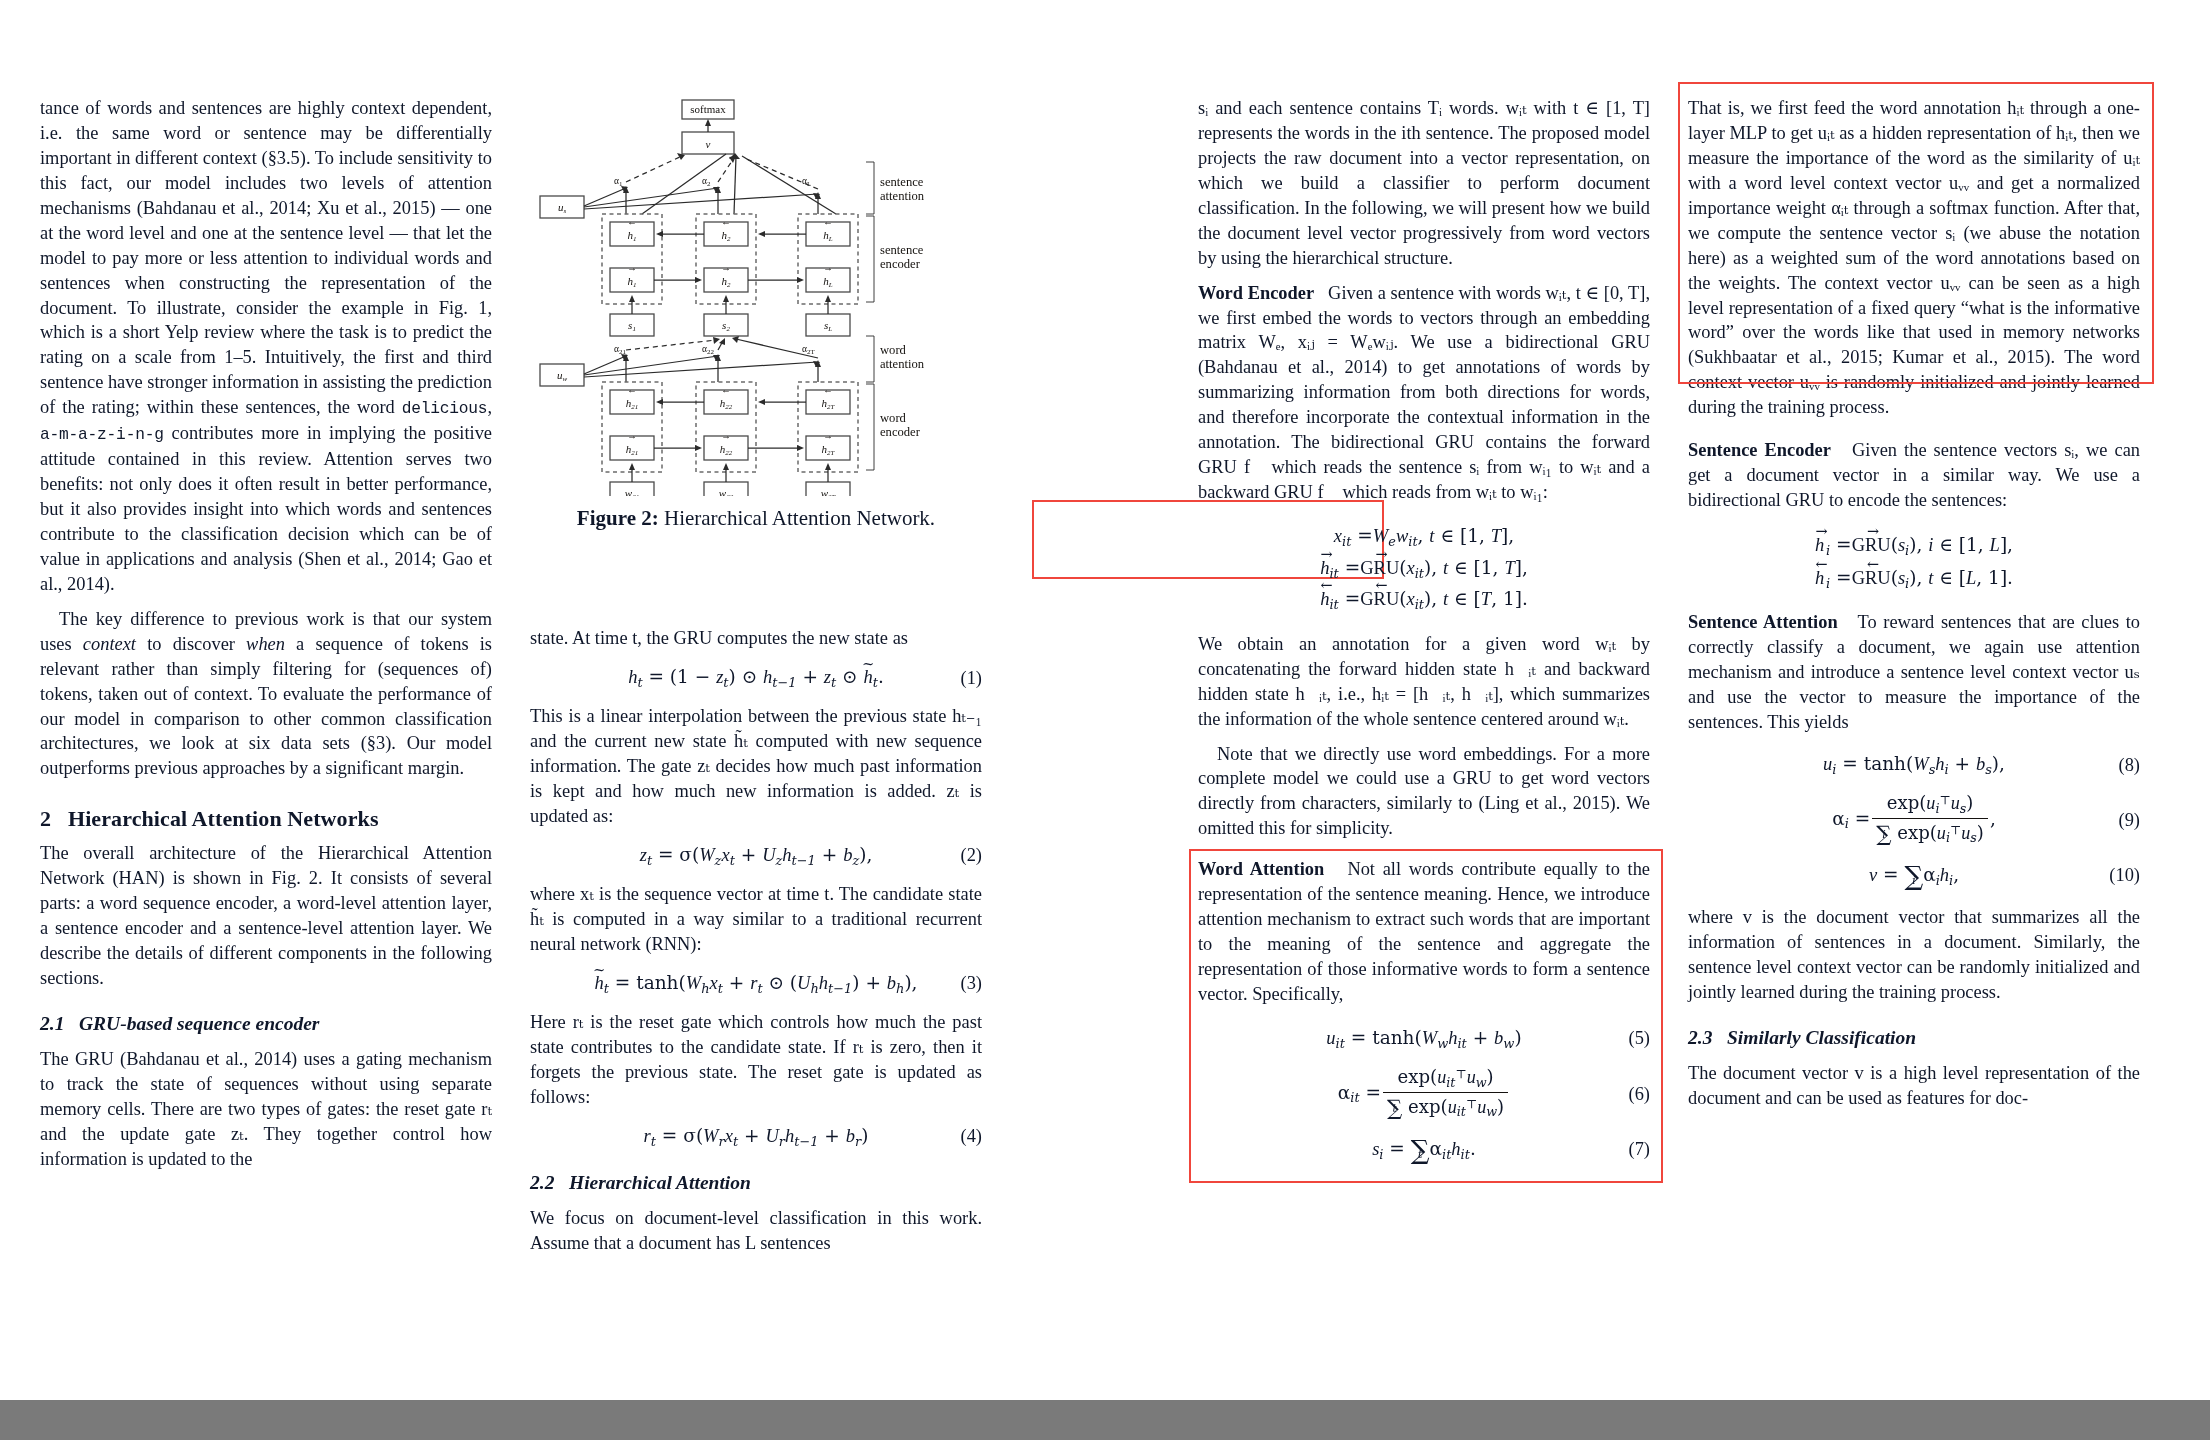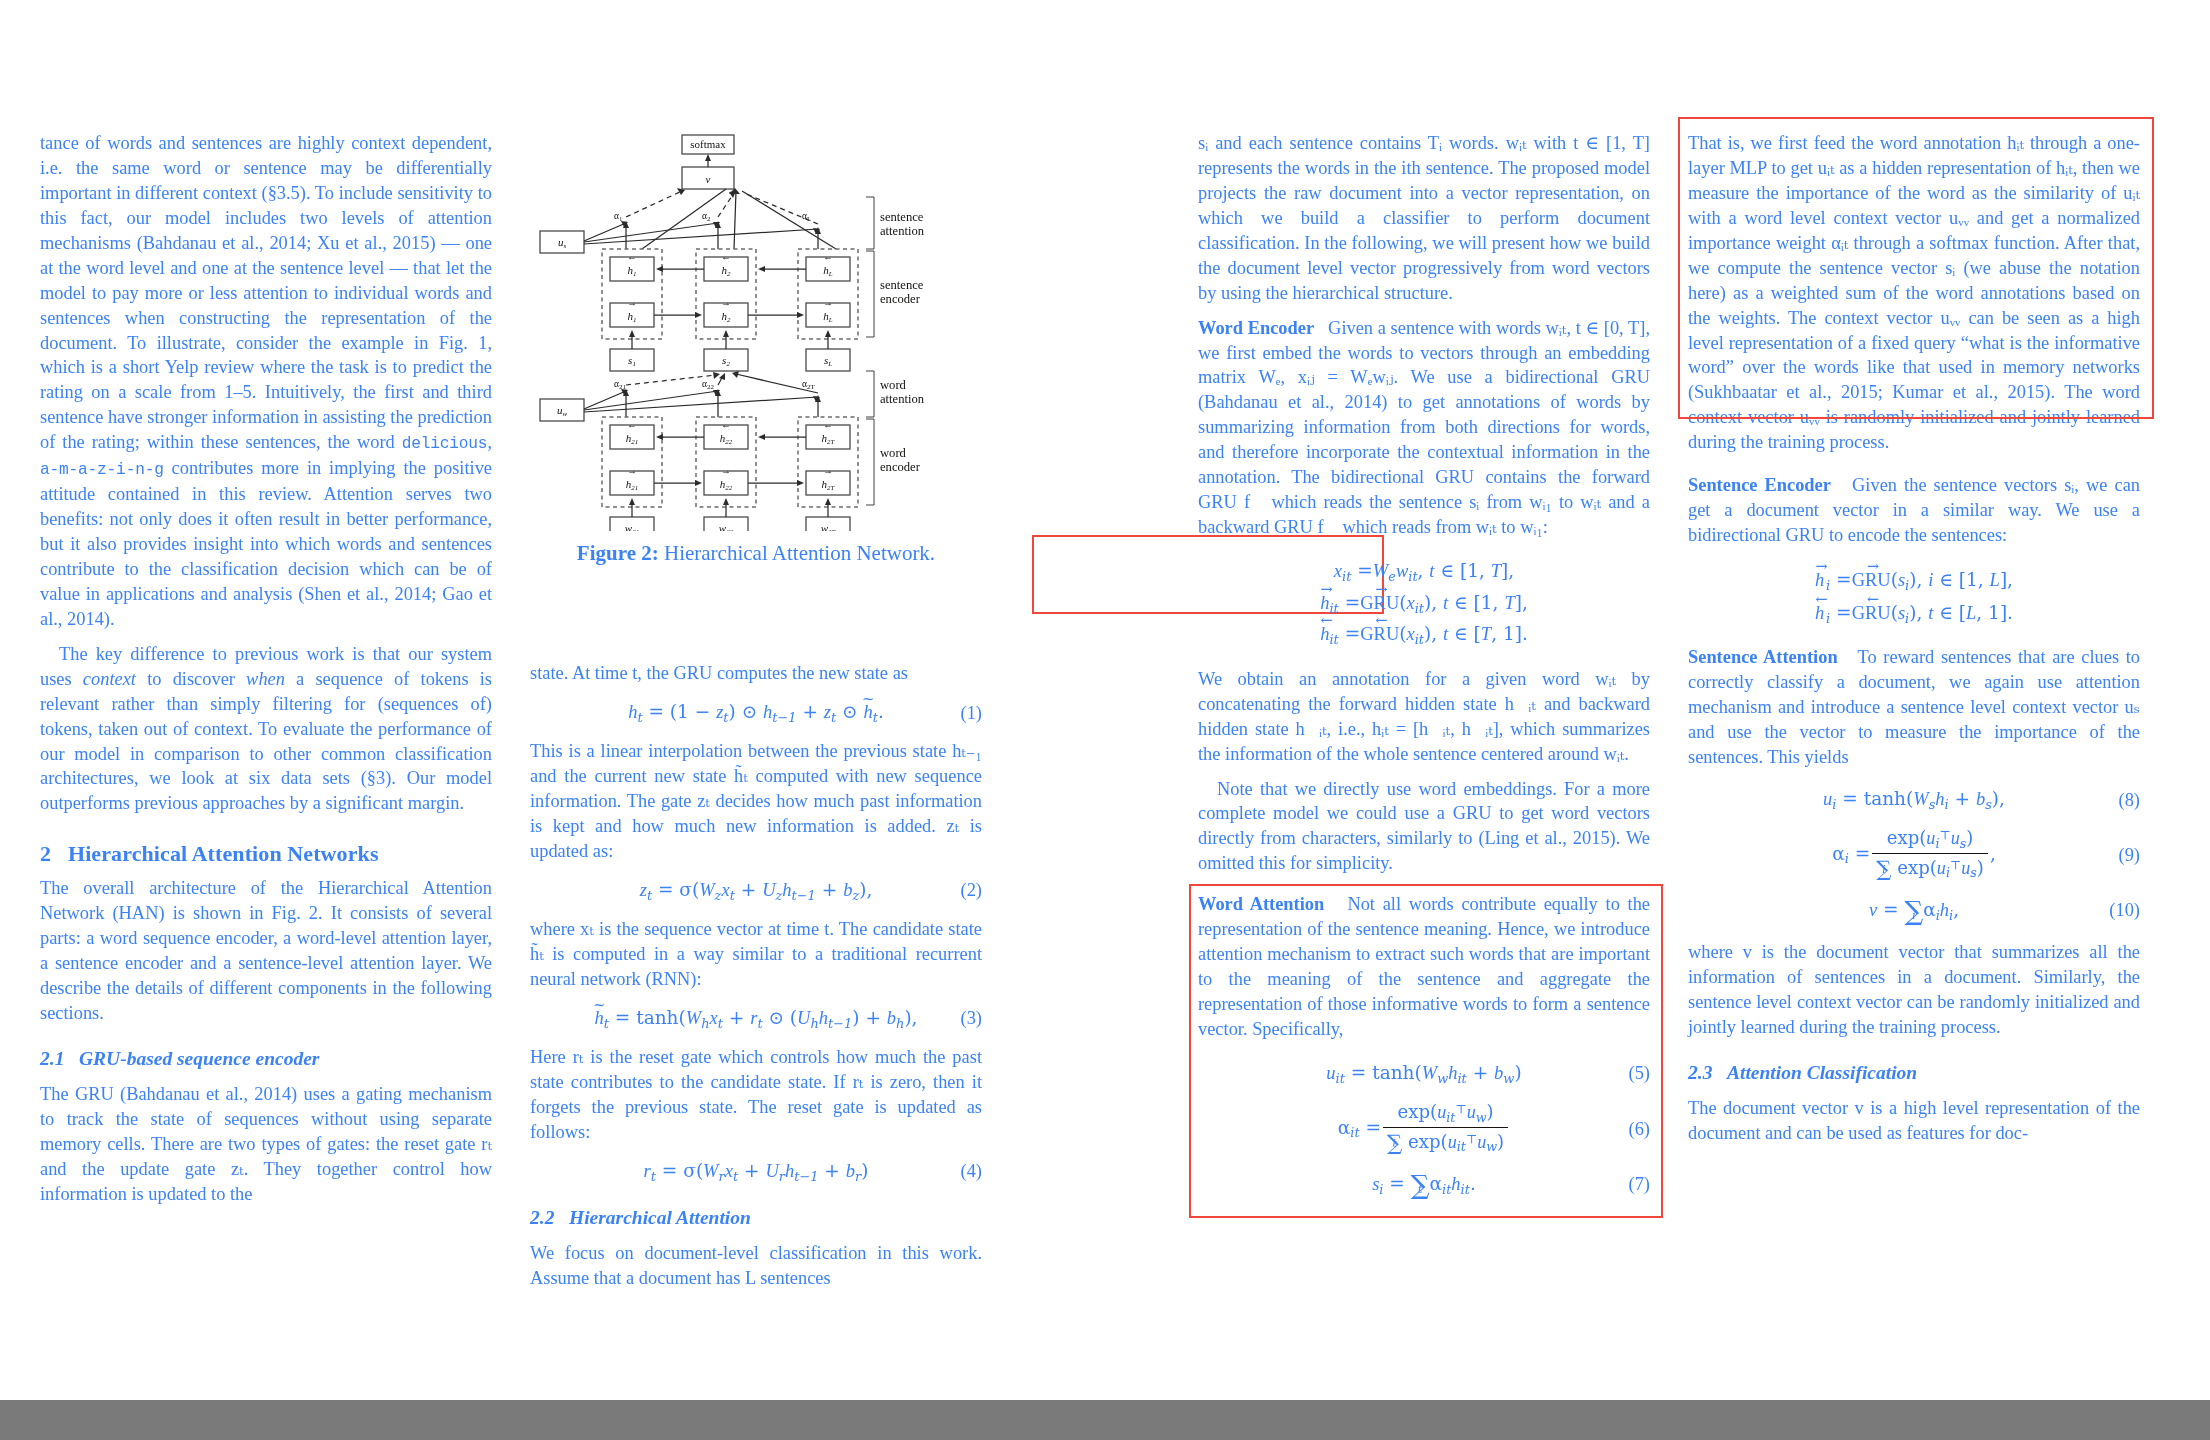--- a/index.html
+++ b/index.html
@@ -28,23 +28,22 @@
     height: 1260px;
     display: flex;
     gap: 0px;
   }
   .col {
     width: 452px;
     position: relative;
     font-size: 18.4px;
     line-height: 1.355;
     text-align: justify;
-    color: #3b82f6;
+    color: #0f172a;
     hyphens: manual;
-    margin-top: 35px;
   }
   .col.c1 { margin-right: 38px; }
   .col.c2 { width: 452px; margin-right: 216px; }
   .col.c3 { width: 452px; margin-right: 38px; }
   .col.c4 { width: 452px; }
 
   p { margin: 0 0 0 0; text-indent: 0; }
   p.ind { text-indent: 19px; }
   p.sp { margin-top: 10px; }
 
@@ -484,18 +483,18 @@
         <span class="num">(9)</span>
       </div>
 
       <div class="eq" style="margin-top:10px">
         <span class="eqbody"><span class="mi">v</span> = <span class="bigsum">∑<span class="lim">i</span></span>α<span class="sub">i</span><span class="mi">h</span><span class="sub">i</span>,</span>
         <span class="num">(10)</span>
       </div>
 
       <p style="margin-top:16px">where v is the document vector that summarizes all the information of sentences in a document. Similarly, the sentence level context vector can be randomly initialized and jointly learned during the training process.</p>
 
-      <h3 class="sub"><span>2.3</span>&nbsp;&nbsp;&nbsp;<span>Attention Classification</span></h3>
+      <h3 class="sub"><span>2.3</span>&nbsp;&nbsp;&nbsp;<span>Similarly Classification</span></h3>
       <p class="sp">The document vector v is a high level representation of the document and can be used as features for doc-</p>
     </div>
 
   </div>
 </div>
 
 </body></html>

